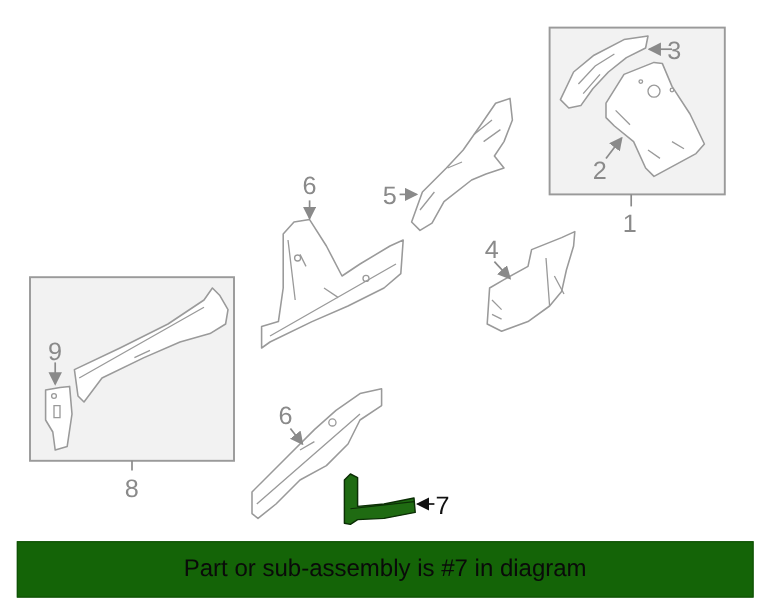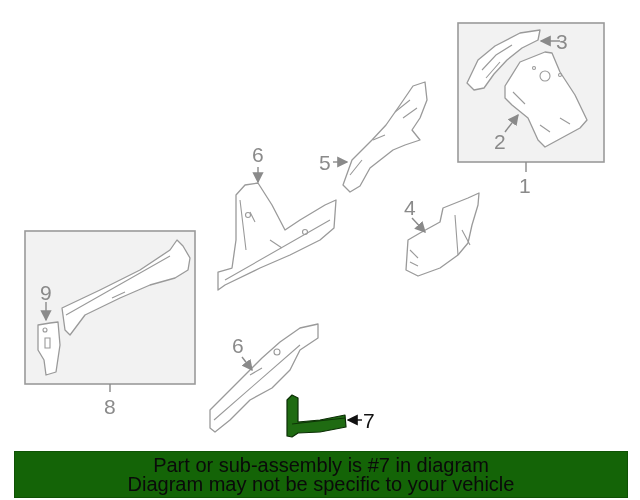--- a/index.html
+++ b/index.html
@@ -102,14 +102,13 @@
   <g>
     <path d="M287,400 L292,395 L298,398 L298,422 L320,420 L345,415 L346,427 L320,432 L298,433 L292,437 L287,436 Z" fill="#1f6b12" stroke="#0b2e05" stroke-width="1.2" stroke-linejoin="round"></path>
     <path d="M292,424 L345,418" fill="none" stroke="#0b2e05" stroke-width="0.9"></path>
   </g>
   <line class="lead" x1="362" y1="420" x2="348" y2="420" stroke="#111" style="stroke:#111" marker-end="url(#arrk)"></line>
   <text class="lbl7" x="363" y="428">7</text>
 </svg>
 
 <div class="banner">
   <span>Part or sub-assembly is #7 in diagram</span>
-  <span>Diagram may not be specific to your vehicle</span>
 </div>
 
 </body></html>

